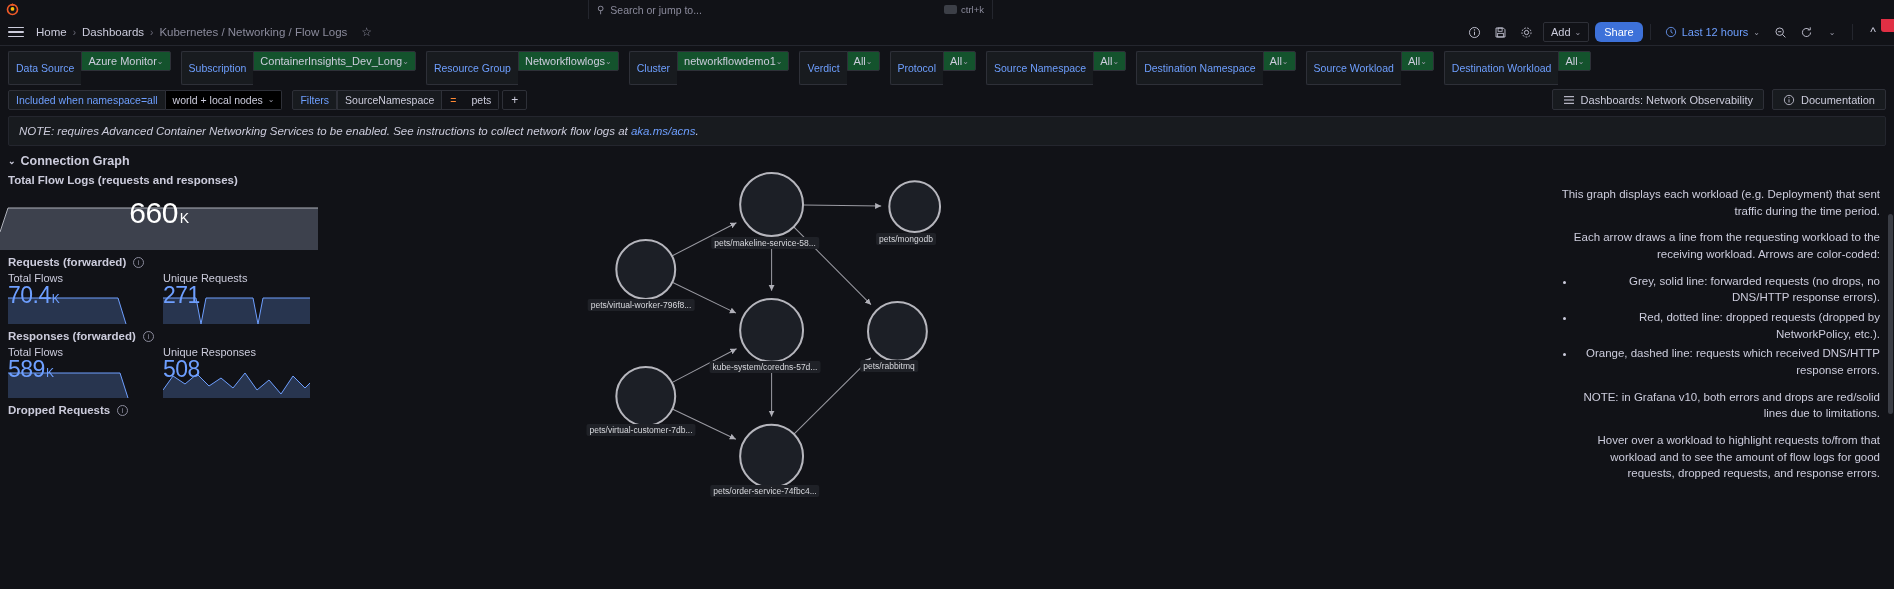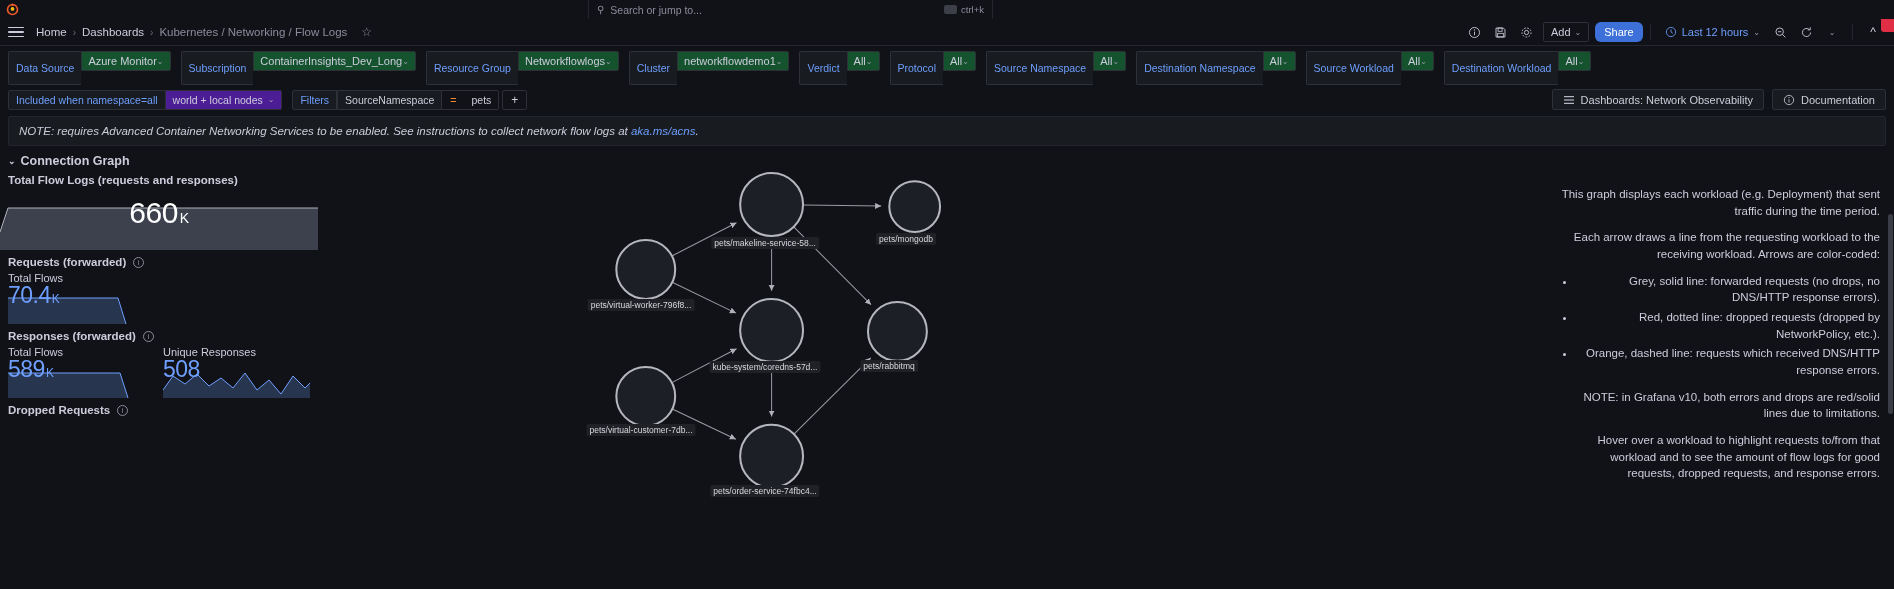--- a/index.html
+++ b/index.html
@@ -99,21 +99,21 @@
     padding: 4px 8px 0 8px;
     display: flex; gap: 10px; align-items: center; position: relative;
   }
   .filter-pill { display: flex; align-items: stretch; }
   .fp-seg {
     background: #181b1f; border: 1px solid #2e3038;
     height: 20px; display: flex; align-items: center; padding: 0 7px;
     font-size: 10.5px; color: #ccccdc; white-space: nowrap; cursor: pointer;
   }
   .fp-seg.lbl { color: #6e9fff; border-radius: 2px 0 0 2px; }
-  .fp-seg.val { background: #4c1d95; color: #ccccdc; border-radius: 0 2px 2px 0; border-left: none;}
+  .fp-seg.val { background: #000000; color: #ccccdc; border-radius: 0 2px 2px 0; border-left: none;}
   .fp-seg.op { color: #ff8833; padding: 0 8px; border-left: none; border-right: none; background:#111217;}
   .fp-seg.plus { border-radius: 2px; color: #ccccdc; padding: 0 8px; font-size: 12px; background:#111217; margin-left:3px;}
   .fp-seg.term { border-left: none; border-radius: 0 2px 2px 0; background:#111217;}
   .links-right {
     margin-left: auto; display: flex; gap: 8px;
   }
   .link-btn {
     display: flex; align-items: center; gap: 6px;
     height: 21px; padding: 0 10px;
     background: #181b1f; border: 1px solid #2e3038; border-radius: 2px;
@@ -436,20 +436,30 @@
       </div>
       <div class="stat-row">
         <div class="stat-cell">
           <svg class="spark" viewBox="0 0 150 34" preserveAspectRatio="none">
             <path d="M0,8 L110,8 L118,34 L0,34 Z" fill="#2b3a55" opacity="0.9"></path>
             <path d="M0,8 L110,8 L118,34" fill="none" stroke="#6e9fff" stroke-width="1"></path>
           </svg>
           <div class="lbl">Total Flows</div>
           <div class="num">
             <span>70.4</span><span class="unit">K</span>
+          </div>
+        </div>
+        <div class="stat-cell">
+          <svg class="spark" viewBox="0 0 150 34" preserveAspectRatio="none">
+            <path d="M0,8 L33,8 L38,34 L43,8 L90,8 L95,34 L100,8 L150,8 L150,34 L0,34 Z" fill="#2b3a55" opacity="0.9"></path>
+            <path d="M0,8 L33,8 L38,34 L43,8 L90,8 L95,34 L100,8 L150,8" fill="none" stroke="#6e9fff" stroke-width="1"></path>
+          </svg>
+          <div class="lbl">Unique Requests</div>
+          <div class="num">
+            <span>271</span><span class="unit"></span>
           </div>
         </div>
       </div>
     </div>
 
     <div class="panel">
       <div class="panel-title">
         <span>Responses (forwarded)</span>
         <span class="info-i">i</span>
       </div>

